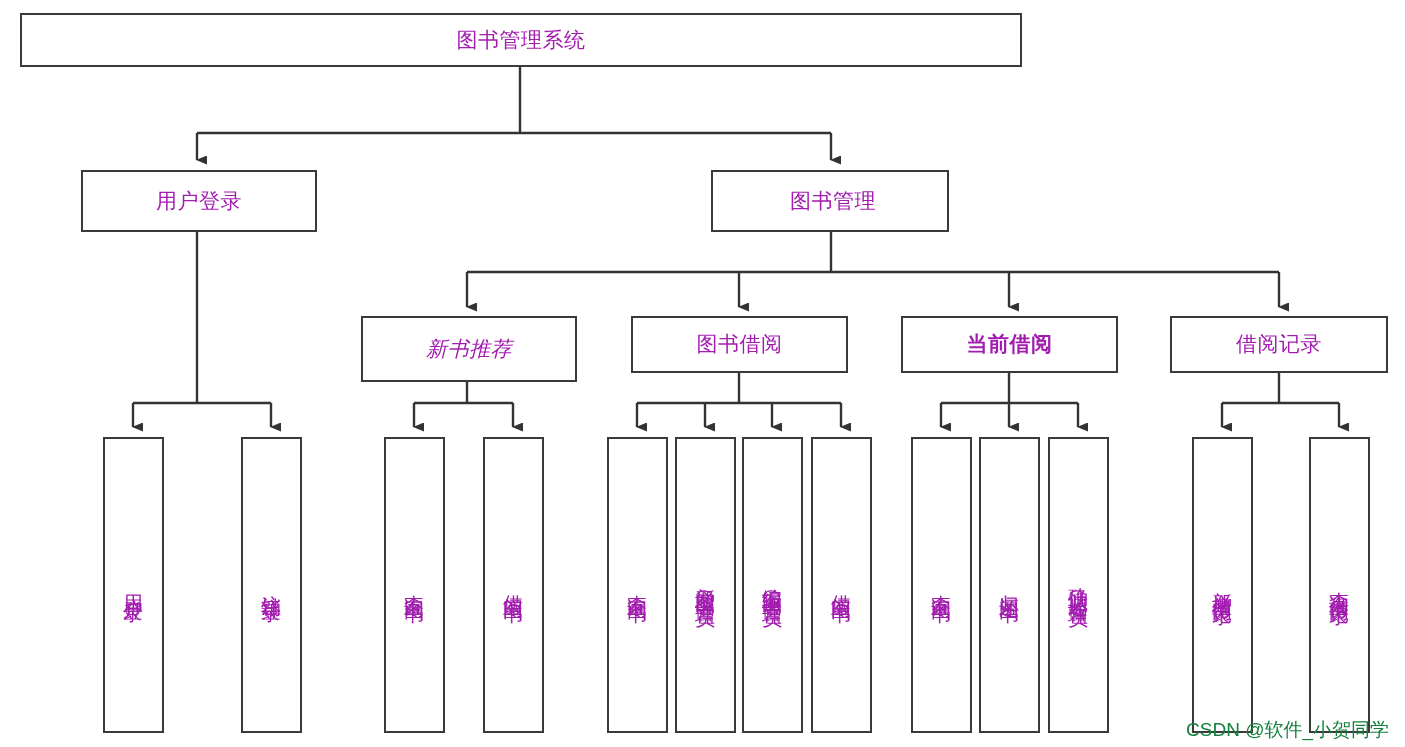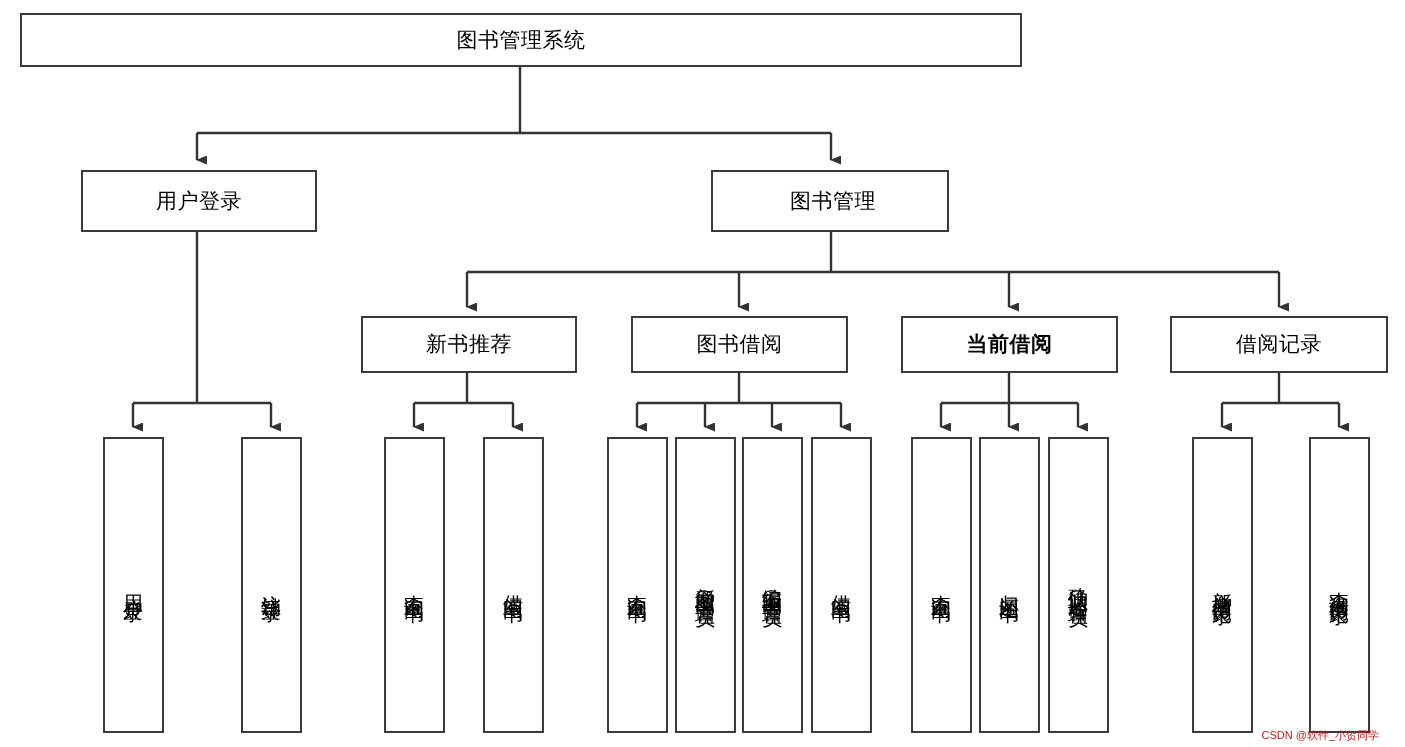--- a/index.html
+++ b/index.html
@@ -29,21 +29,21 @@
     pointer-events: none;
   }
   .node {
     position: absolute;
     box-sizing: border-box;
     background: #ffffff;
     border: 2px solid #3a3a3a;
     display: flex;
     align-items: center;
     justify-content: center;
-    color: #000000;
+    color: #a21caf;
   }
   .node-label {
     display: block;
     text-align: center;
     line-height: 1.18;
     white-space: nowrap;
   }
   
   .node.horizontal .node-label {
     font-size: 21px;
@@ -62,24 +62,24 @@
     writing-mode: vertical-rl;
     text-orientation: upright;
     font-size: 20px;
     line-height: 1.0;
     letter-spacing: 3px;
     white-space: nowrap;
     max-height: 100%;
   }
   #watermark {
     position: absolute;
-    right: 26px;
+    right: 16px;
     bottom: 4px;
-    font-size: 11px;
-    color: #b91c1c;
+    font-size: 19px;
+    color: #15803d;
     white-space: nowrap;
     user-select: none;
   }
 </style>
 </head>
 <body>
 
 <div id="diagram-root">
 
   <svg id="edge-layer" width="1405" height="747" viewBox="0 0 1405 747" xmlns="http://www.w3.org/2000/svg">
@@ -137,21 +137,21 @@
     <span class="node-label">图书管理系统</span>
   </div>
 
   <div class="node horizontal" style="left:81px; top:170px; width:236px; height:62px;">
     <span class="node-label">用户登录</span>
   </div>
   <div class="node horizontal" style="left:711px; top:170px; width:238px; height:62px;padding-left:6px;">
     <span class="node-label">图书管理</span>
   </div>
 
-  <div class="node horizontal" style="left:361px; top:316px; width:216px; height:57px;">
+  <div class="node horizontal" style="left:361px; top:316px; width:216px; height:66px;font-style:italic;">
     <span class="node-label">新书推荐</span>
   </div>
   <div class="node horizontal" style="left:631px; top:316px; width:217px; height:57px;">
     <span class="node-label">图书借阅</span>
   </div>
   <div class="node horizontal" style="left:901px; top:316px; width:217px; height:57px;font-weight:bold;">
     <span class="node-label">当前借阅</span>
   </div>
   <div class="node horizontal" style="left:1170px; top:316px; width:218px; height:57px;">
     <span class="node-label">借阅记录</span>

